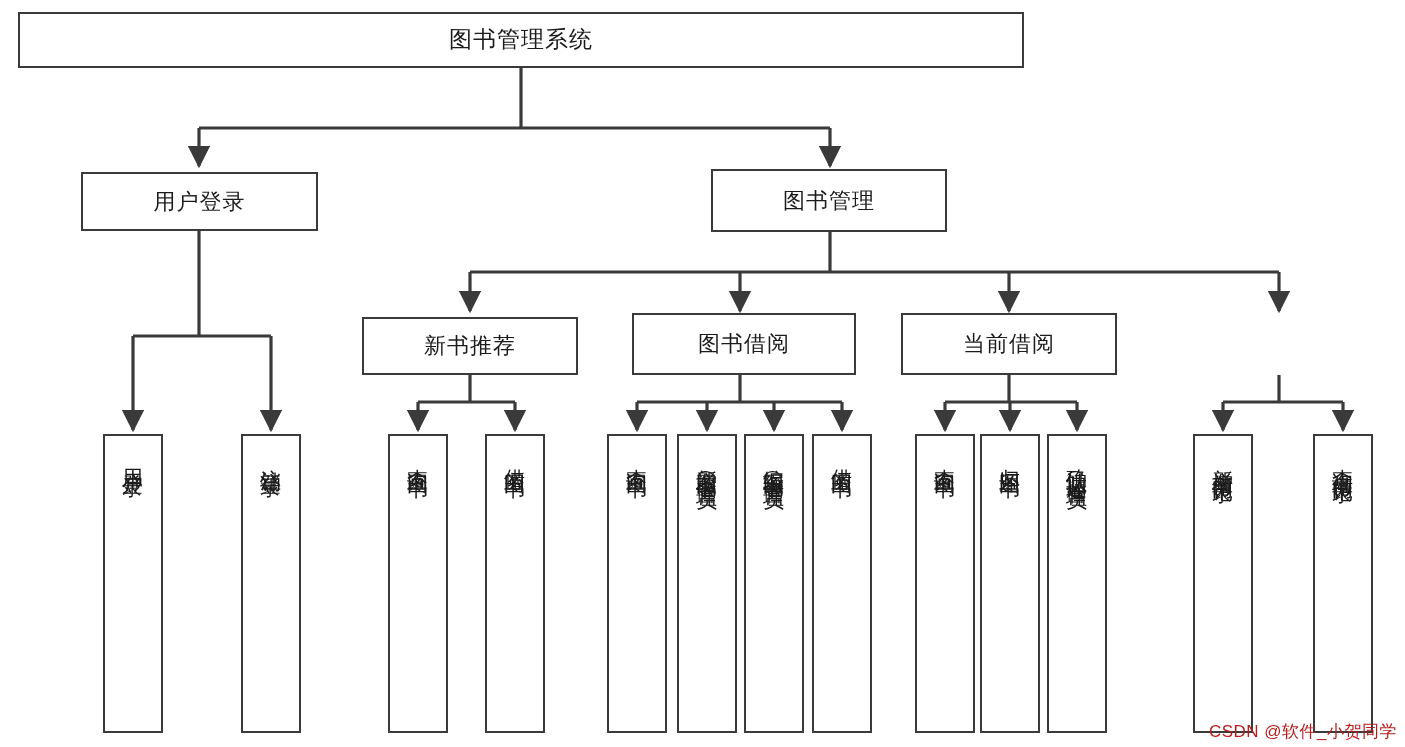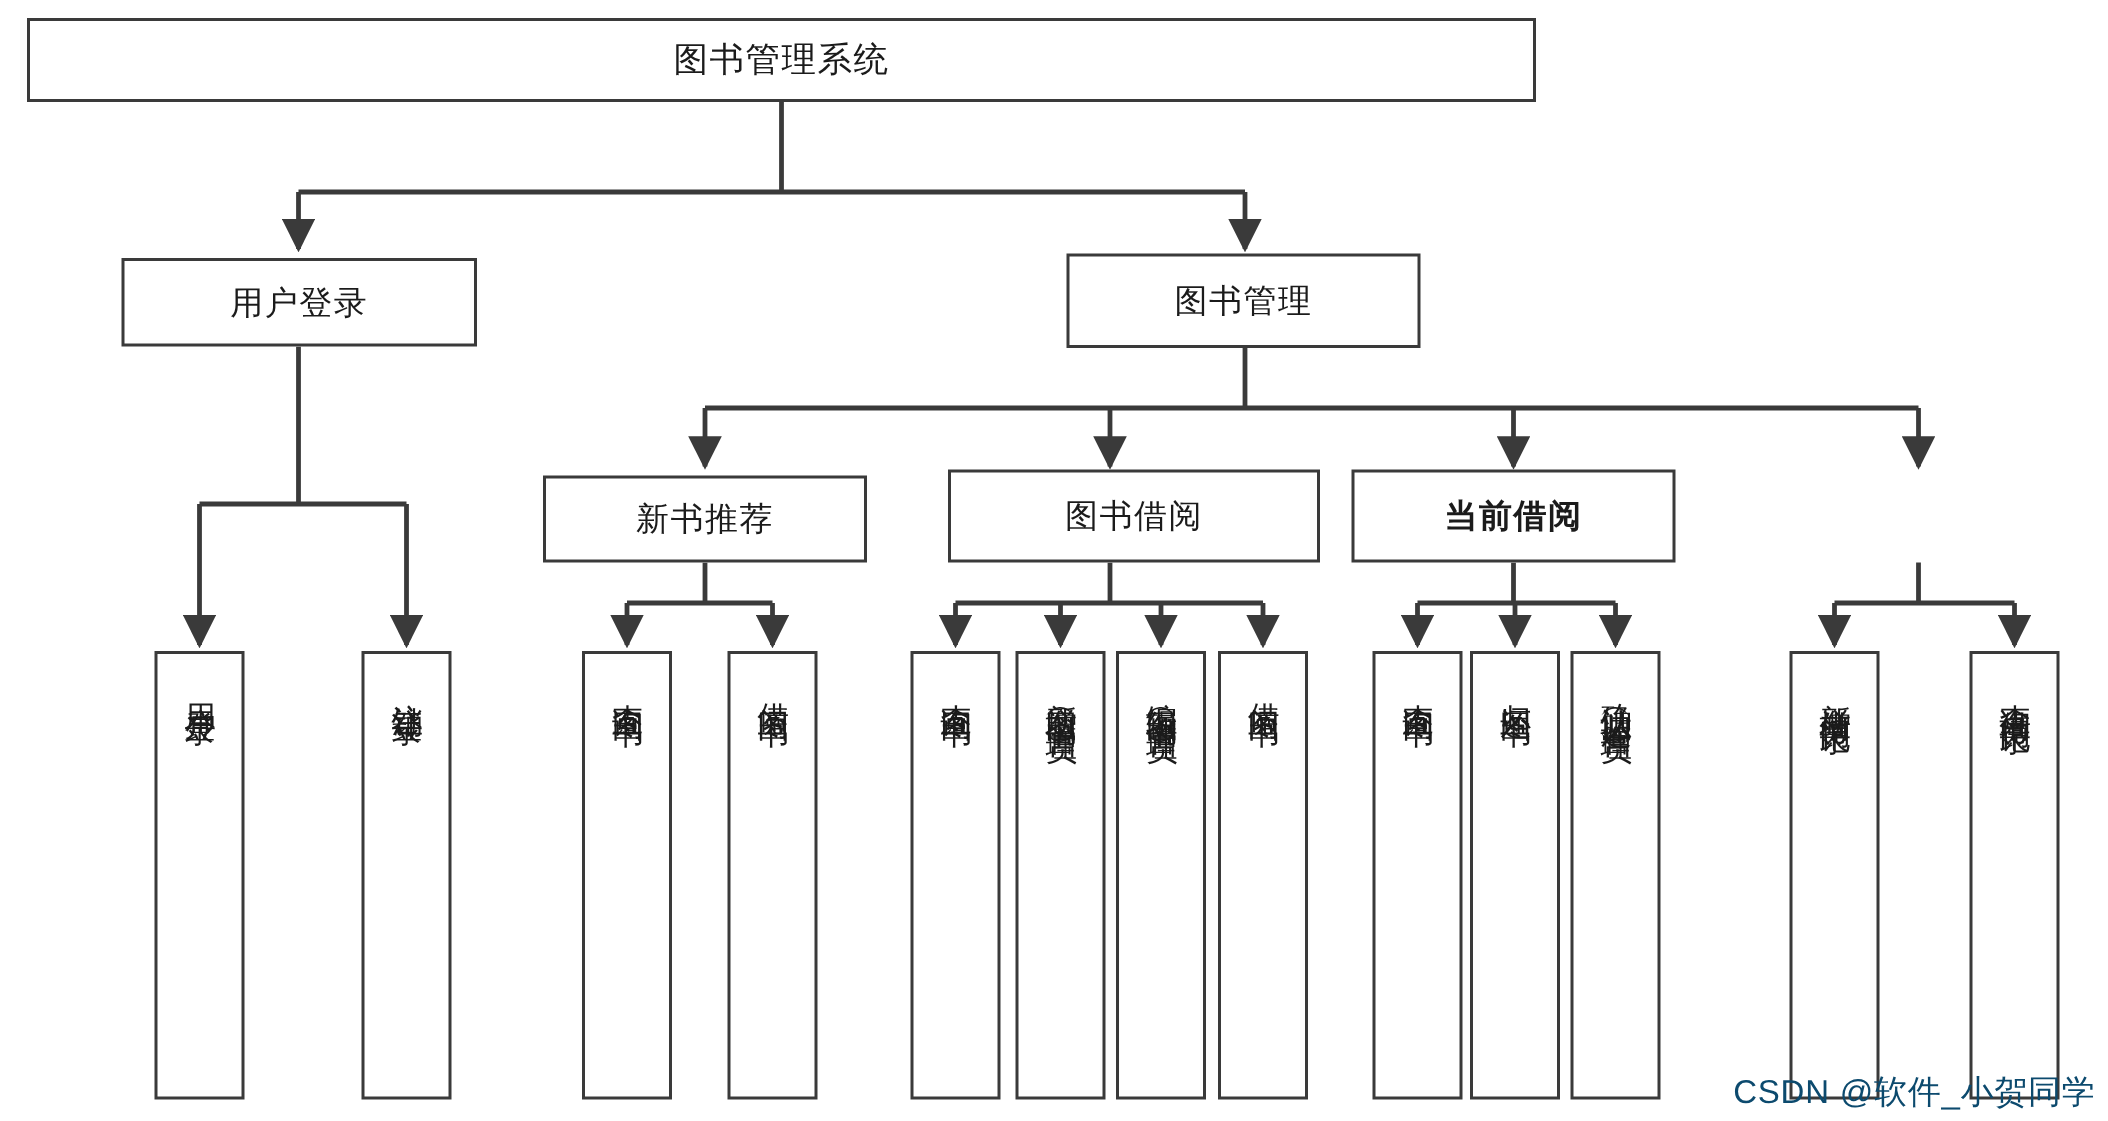--- a/index.html
+++ b/index.html
@@ -59,22 +59,22 @@
     text-orientation: upright;
     font-size: 21px;
     letter-spacing: 3px;
     line-height: 1;
     white-space: nowrap;
   }
   #watermark {
     position: absolute;
     right: 8px;
     bottom: 4px;
-    font-size: 22px;
-    color: #0c4a6e;
+    font-size: 17px;
+    color: #b91c1c;
     letter-spacing: 0.5px;
     white-space: nowrap;
   }
 </style>
 </head>
 <body>
 
 <div id="canvas">
 
   <svg class="edges" viewBox="0 0 1405 747" xmlns="http://www.w3.org/2000/svg">
@@ -136,25 +136,25 @@
   </div>
 
   <div class="node horiz" style="left:362px; top:317px; width:216px; height:58px;">
     <span class="label">新书推荐</span>
   </div>
 
   <div class="node horiz" style="left:711px; top:169px; width:236px; height:63px;">
     <span class="label">图书管理</span>
   </div>
 
-  <div class="node horiz" style="left:632px; top:313px; width:248px; height:62px;">
+  <div class="node horiz" style="left:632px; top:313px; width:224px; height:62px;">
     <span class="label">图书借阅</span>
   </div>
 
-  <div class="node horiz" style="left:901px; top:313px; width:216px; height:62px;font-weight:bold;">
+  <div class="node horiz" style="left:901px; top:313px; width:216px; height:62px;">
     <span class="label">当前借阅</span>
   </div>
 
 
   <div class="node vert" style="left:103px; top:434px; width:60px; height:299px;">
     <span class="label">用户登录</span>
   </div>
 
   <div class="node vert" style="left:241px; top:434px; width:60px; height:299px;">
     <span class="label">注销登录</span>

